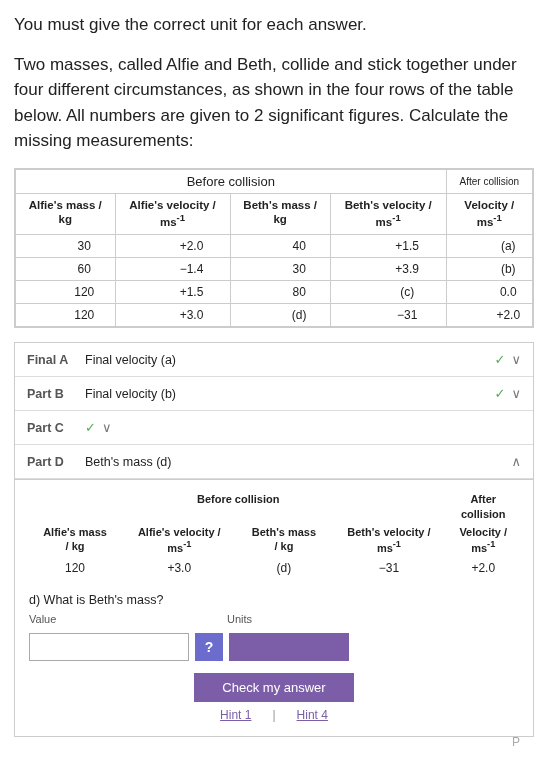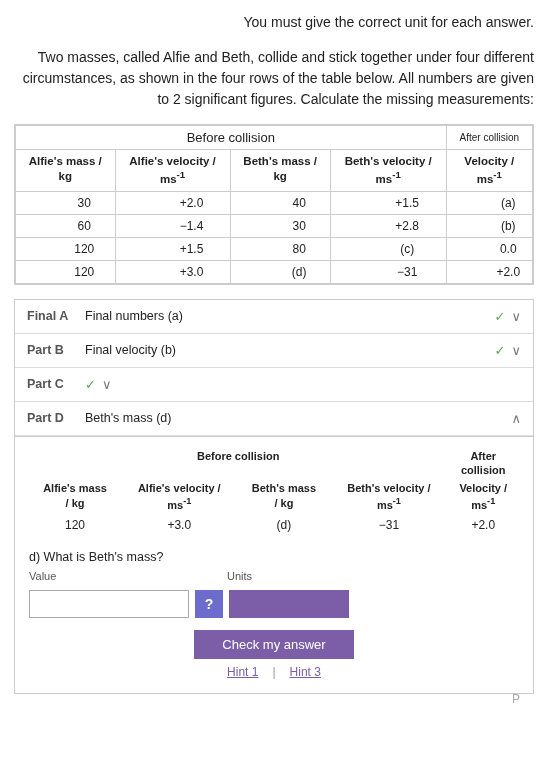--- a/index.html
+++ b/index.html
@@ -6,24 +6,23 @@
     body {
       font-family: Arial, sans-serif;
       font-size: 13px;
       background: #fff;
       width: 548px;
       min-height: 766px;
       padding: 12px 14px;
       color: #222;
     }
     .intro-text {
-      font-size: 14px;
+      font-size: 17px;
       line-height: 1.5;
       margin-bottom: 14px;
-      text-align: right;
     }
     
     .main-table-container {
       border: 1px solid #ccc;
       margin-bottom: 14px;
     }
     .main-table {
       width: 100%;
       border-collapse: collapse;
       font-size: 12px;
@@ -190,21 +189,21 @@
       padding: 7px 28px;
       font-size: 13px;
       cursor: pointer;
       display: block;
       margin: 8px auto 6px auto;
     }
     .hints-row {
       display: flex;
       justify-content: center;
       align-items: center;
-      gap: 14px;
+      gap: 21px;
       font-size: 12px;
       margin-top: 4px;
     }
     .hint-link {
       color: #7b5ea7;
       text-decoration: underline;
       cursor: pointer;
       font-size: 12px;
     }
     .hint-divider {
@@ -244,21 +243,21 @@
         <td>30</td>
         <td>+2.0</td>
         <td>40</td>
         <td>+1.5</td>
         <td>(a)</td>
       </tr>
       <tr>
         <td>60</td>
         <td>−1.4</td>
         <td>30</td>
-        <td>+2.8</td>
+        <td>+3.9</td>
         <td>(b)</td>
       </tr>
       <tr>
         <td>120</td>
         <td>+1.5</td>
         <td>80</td>
         <td>(c)</td>
         <td>0.0</td>
       </tr>
       <tr>
@@ -269,21 +268,21 @@
         <td>+2.0</td>
       </tr>
     </tbody>
   </table>
 </div>
 
 <div class="parts-container">
 
   <div class="part-row">
     <span class="part-label">Final A</span>
-    <span class="part-desc">Final numbers (a)</span>
+    <span class="part-desc">Final velocity (a)</span>
     <span class="part-check">✓</span>
     <span class="part-chevron">∨</span>
   </div>
 
   <div class="part-row">
     <span class="part-label">Part B</span>
     <span class="part-desc">Final velocity (b)</span>
     <span class="part-check">✓</span>
     <span class="part-chevron">∨</span>
   </div>
@@ -343,19 +342,19 @@
     <div style="background:#7b5ea7; height:28px; width:120px; display:flex; align-items:center; justify-content:center;">
       <span style="color:#fff; font-size:13px;"></span>
     </div>
   </div>
 
   <button class="check-btn">Check my answer</button>
 
   <div class="hints-row">
     <span class="hint-link">Hint 1</span>
     <span class="hint-divider">|</span>
-    <span class="hint-link">Hint 3</span>
+    <span class="hint-link">Hint 4</span>
   </div>
 </div>
 
 <div style="position:relative; height:20px;">
   <span class="p-label">P</span>
 </div>
 
 </body></html>

